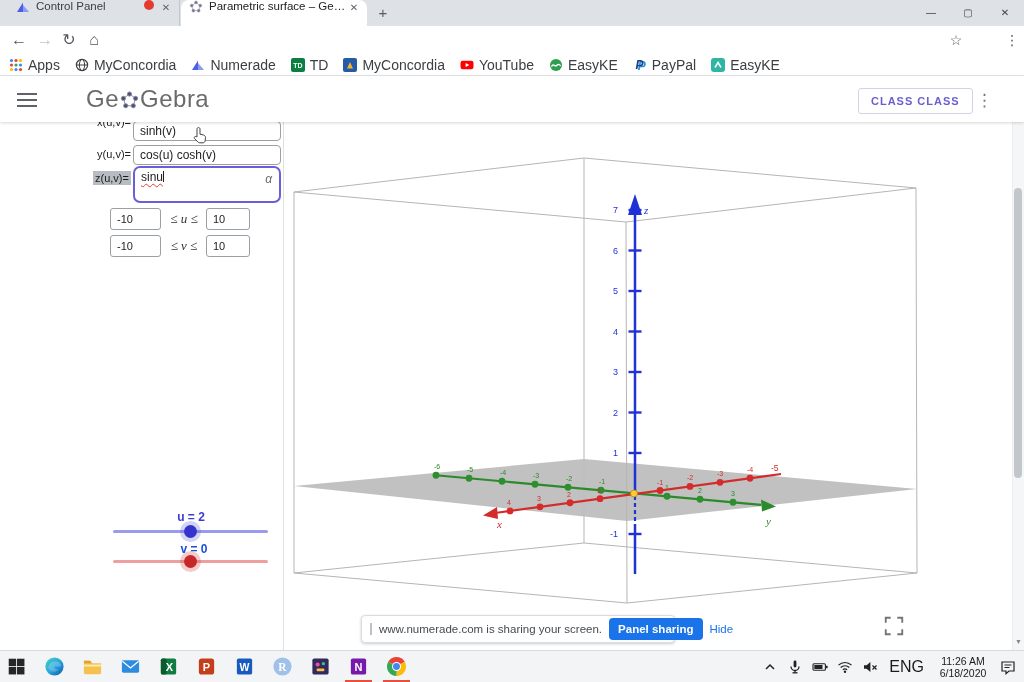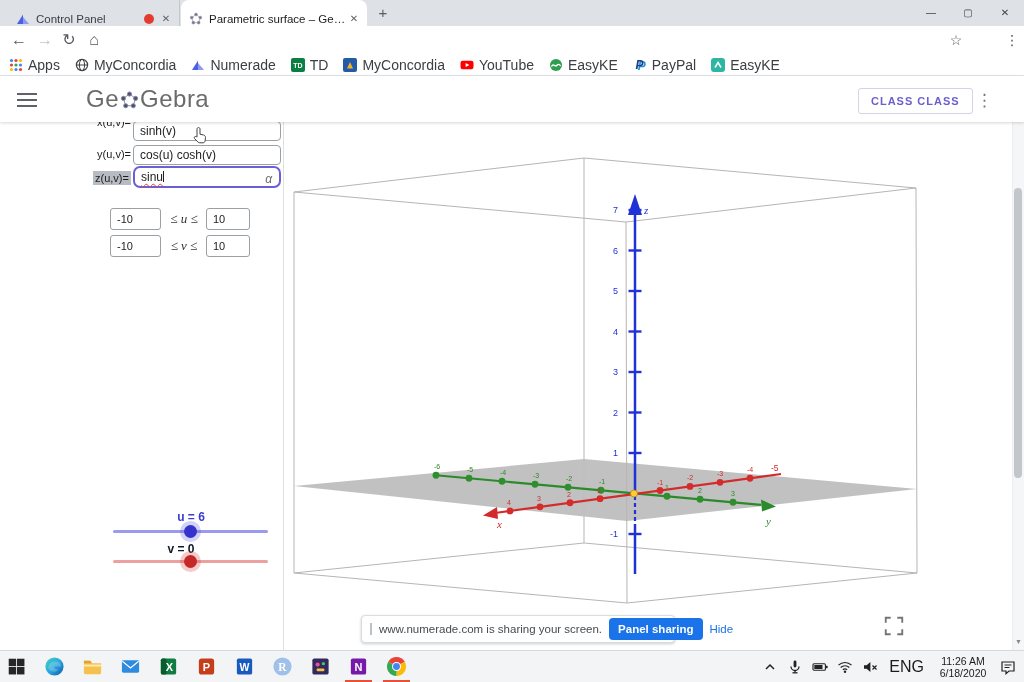--- a/index.html
+++ b/index.html
@@ -1,19 +1,19 @@
 <!DOCTYPE html>
 <html><head>
 <meta charset="utf-8">
 <style>
   *{box-sizing:border-box;margin:0;padding:0}
   html,body{width:1024px;height:682px;overflow:hidden;font-family:"Liberation Sans",sans-serif;background:#fff;position:relative}
   
   #tabstrip{position:absolute;left:0;top:0;width:1024px;height:26px;background:#dee1e6}
-  .tab{position:absolute;top:0;height:38px;display:flex;align-items:center}
+  .tab{position:absolute;top:0;height:38px;display:flex;align-items:flex-start}
   .tab.inactive{left:8px;width:172px;border-right:1px solid #c4c7cc}
   .tab.active{left:181px;width:186px;background:#fff;border-radius:8px 8px 0 0}
   .favicon{width:14px;height:14px;margin:0 6px 0 8px;flex:0 0 auto}
   .tabtitle{font-size:11.5px;color:#3c4043;white-space:nowrap;overflow:hidden;text-overflow:ellipsis;flex:1}
   .recdot{width:10px;height:10px;border-radius:50%;background:#e33b32;margin:0 4px;flex:0 0 auto}
   .tabclose{font-size:10px;color:#5f6368;width:16px;height:16px;line-height:16px;text-align:center;border-radius:50%;margin-right:5px;flex:0 0 auto}
   #newtab{position:absolute;left:374px;top:4px;width:18px;height:18px;font-size:15px;line-height:17px;text-align:center;color:#5a5d61}
   .winbtn{position:absolute;top:0;width:30px;height:26px;text-align:center;line-height:26px;font-size:10px;color:#3f4246}
   
   #navbar{position:absolute;left:0;top:26px;width:1024px;height:28px;background:#fff}
@@ -32,21 +32,21 @@
   #ggheader{position:absolute;left:0;top:76px;width:1024px;height:46px;background:#fff;box-shadow:0 1px 3px rgba(0,0,0,.16);z-index:5}
   #hamburger{position:absolute;left:17px;top:93px;width:20px;height:14px;z-index:6}
   #hamburger span{display:block;height:2px;background:#5f6368;margin-bottom:4px}
   #gglogo{position:absolute;left:86px;top:85px;font-size:24px;color:#6b6b6b;letter-spacing:.5px;z-index:6;display:flex;align-items:center}
   #gglogo svg{margin:3px 1px 0 1px}
   #createclass{position:absolute;left:858px;top:88px;height:26px;padding:0 12px;border:1px solid #d3d3e8;border-radius:3px;background:#fff;color:#6b5fd0;font-size:11px;font-weight:bold;letter-spacing:1px;line-height:24px;z-index:6}
   #hkebab{position:absolute;left:976px;top:90px;font-size:17px;color:#757575;z-index:6}
   
   .flabel{position:absolute;width:36px;text-align:right;font-size:11px;color:#1d1d1d;z-index:3}
   .finput{position:absolute;left:133px;width:148px;height:20px;border:1px solid #9aa0a6;border-radius:4px;background:#fff;font-size:12px;color:#1d1d1d;padding-left:6px;line-height:18px;z-index:2}
-  .finput.focused{border:2px solid #6a5fd8;border-radius:7px;height:22px;line-height:18px}
+  .finput.focused{border:2px solid #6a5fd8;border-radius:7px;height:37px;line-height:18px}
   .hl{background:#b7bcc2;padding:1px 2px}
   .squig{text-decoration:underline wavy #e04438 1px;text-underline-offset:2px}
   .caret{display:inline-block;width:1px;height:11px;background:#222;vertical-align:-1px}
   .alpha{position:absolute;right:7px;top:2px;font-size:12px;color:#6a6a6a;font-style:italic}
   .bbox{position:absolute;height:22px;border:1px solid #9aa0a6;border-radius:3px;background:#fff;font-size:11px;color:#1d1d1d;padding:4px 0 0 6px}
   .brel{position:absolute;width:42px;text-align:center;font-family:"Liberation Serif",serif;font-style:italic;font-size:13px;color:#333}
   .slabel{position:absolute;width:120px;text-align:center;font-size:12px;font-weight:bold}
   .strack{position:absolute;left:113px;width:155px;height:3px;border-radius:2px}
   .shandle{position:absolute;width:13px;height:13px;border-radius:50%}
   #divider{position:absolute;left:283px;top:122px;width:1px;height:528px;background:#e0e0e0}
@@ -238,25 +238,25 @@
 <div class="finput focused" style="top:166px"><span class="squig">sinu</span><span class="caret"></span><span class="alpha">α</span></div>
 
 <div class="bbox" style="left:110px;top:208px;width:51px">-10</div>
 <div class="brel" style="left:163px;top:211px">≤ u ≤</div>
 <div class="bbox" style="left:206px;top:208px;width:44px">10</div>
 
 <div class="bbox" style="left:110px;top:235px;width:51px">-10</div>
 <div class="brel" style="left:163px;top:238px">≤ v ≤</div>
 <div class="bbox" style="left:206px;top:235px;width:44px">10</div>
 
-<div class="slabel" style="left:131px;top:510px;color:#3c3ccf">u = 6</div>
+<div class="slabel" style="left:131px;top:510px;color:#3c3ccf">u = 2</div>
 <div class="strack" style="top:530px;background:#9b9bec"></div>
 <div class="shandle" style="left:184px;top:525px;background:#3434cd;box-shadow:0 0 0 4px rgba(80,80,220,.25)"></div>
 
-<div class="slabel" style="left:121px;top:542px;color:#0f172a">v = 0</div>
+<div class="slabel" style="left:134px;top:542px;color:#1d4ed8">v = 0</div>
 <div class="strack" style="top:560px;background:#eda0a0"></div>
 <div class="shandle" style="left:184px;top:555px;background:#c62828;box-shadow:0 0 0 4px rgba(220,70,70,.28)"></div>
 
 <div id="handcursor">
   <svg width="17" height="19" viewBox="0 0 17 19">
       <path d="M6 11 V3.1 c0-.9 .7-1.6 1.5-1.6 s1.5 .7 1.5 1.6 V8.2 l3.6 .8 c1.2 .3 2 1.4 1.9 2.6 l-.4 3.3 c-.1 1.1-1 1.9-2.1 1.9 H8.6 c-.6 0-1.2-.3-1.6-.7 L3.6 12.6 c-.6-.6-.5-1.6 .3-2 .5-.3 1.1-.2 1.5 .1 z" fill="#fff" stroke="#444" stroke-width="1"></path>
     </svg>
 </div>
 
 <div id="divider"></div>

